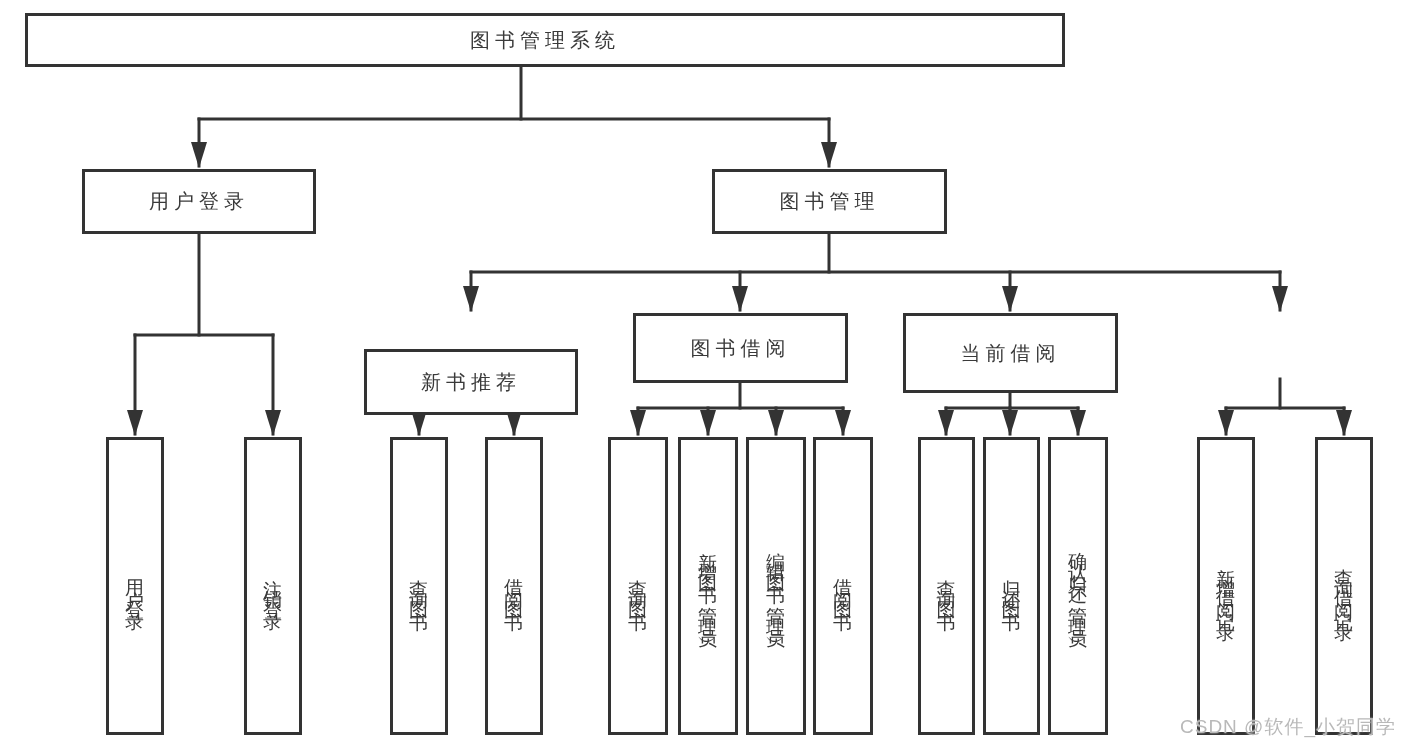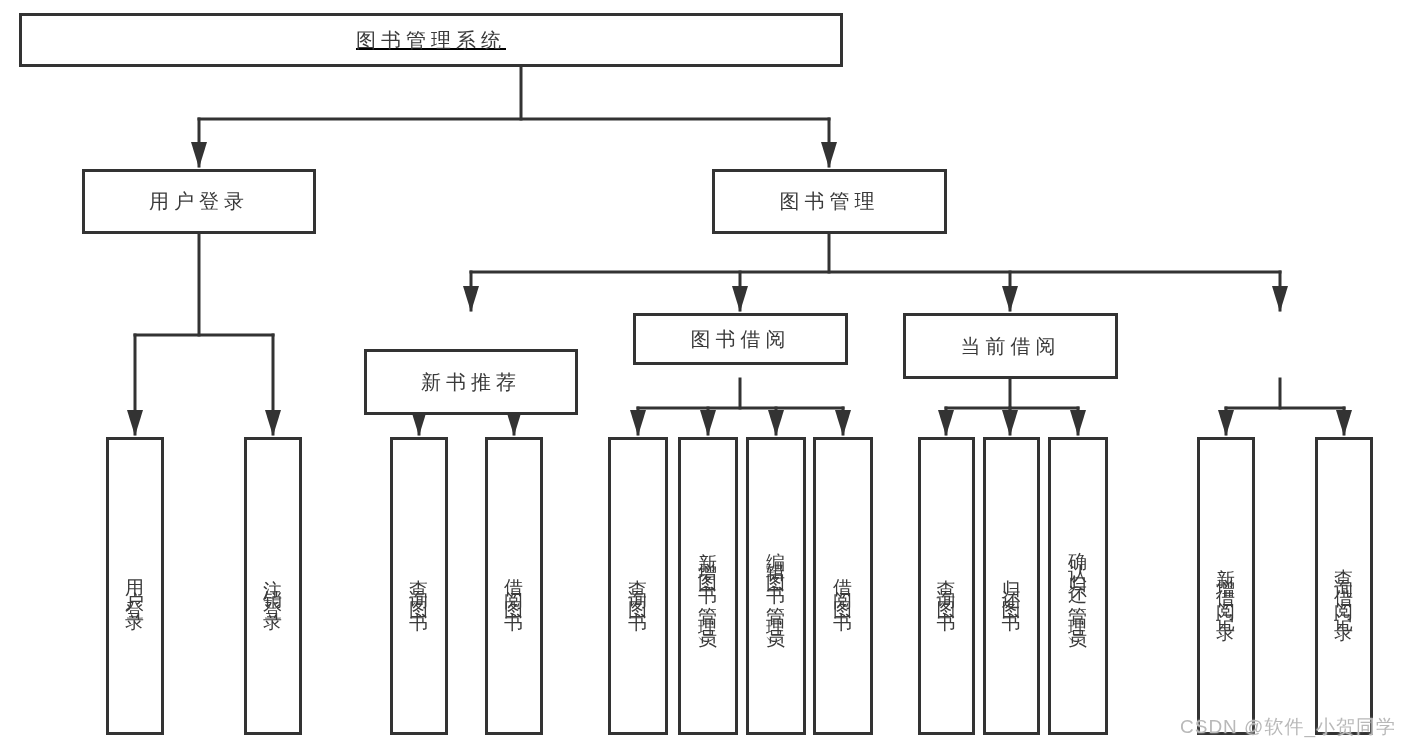--- a/index.html
+++ b/index.html
@@ -113,38 +113,38 @@
       <path d="M1010,408 V434" marker-end="url(#arw)"></path>
       <path d="M1078,408 V434" marker-end="url(#arw)"></path>
 
       <path d="M1280,379 V408"></path>
       <path d="M1226,408 H1344"></path>
       <path d="M1226,408 V434" marker-end="url(#arw)"></path>
       <path d="M1344,408 V434" marker-end="url(#arw)"></path>
     </g>
   </svg>
 
-  <div class="node hbox" style="left:19px; top:13px; width:824px; height:54px;text-decoration:underline;">
+  <div class="node hbox" style="left:25px; top:13px; width:1040px; height:54px;">
     <span class="lbl">图书管理系统</span>
   </div>
 
   <div class="node hbox" style="left:82px; top:169px; width:234px; height:65px;">
     <span class="lbl">用户登录</span>
   </div>
   <div class="node hbox" style="left:712px; top:169px; width:235px; height:65px;justify-content:center;">
     <span class="lbl">图书管理</span>
   </div>
 
   <div class="node hbox" style="left:364px; top:313px; width:214px; height:66px;margin-top:36px;">
     <span class="lbl">新书推荐</span>
   </div>
-  <div class="node hbox" style="left:633px; top:313px; width:215px; height:52px;">
+  <div class="node hbox" style="left:633px; top:313px; width:215px; height:70px;">
     <span class="lbl">图书借阅</span>
   </div>
-  <div class="node hbox" style="left:903px; top:313px; width:215px; height:66px;">
+  <div class="node hbox" style="left:903px; top:313px; width:215px; height:80px;">
     <span class="lbl">当前借阅</span>
   </div>
 
   <div class="node vbox leaf" style="left:106px; width:58px;">
     <span class="lbl">用户登录</span>
   </div>
   <div class="node vbox leaf" style="left:244px; width:58px;">
     <span class="lbl">注销登录</span>
   </div>
 

